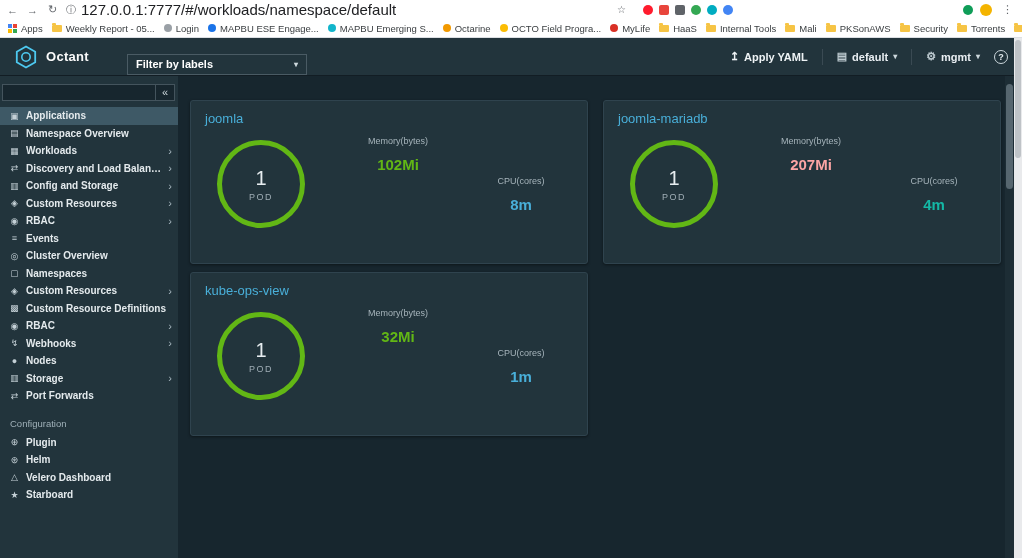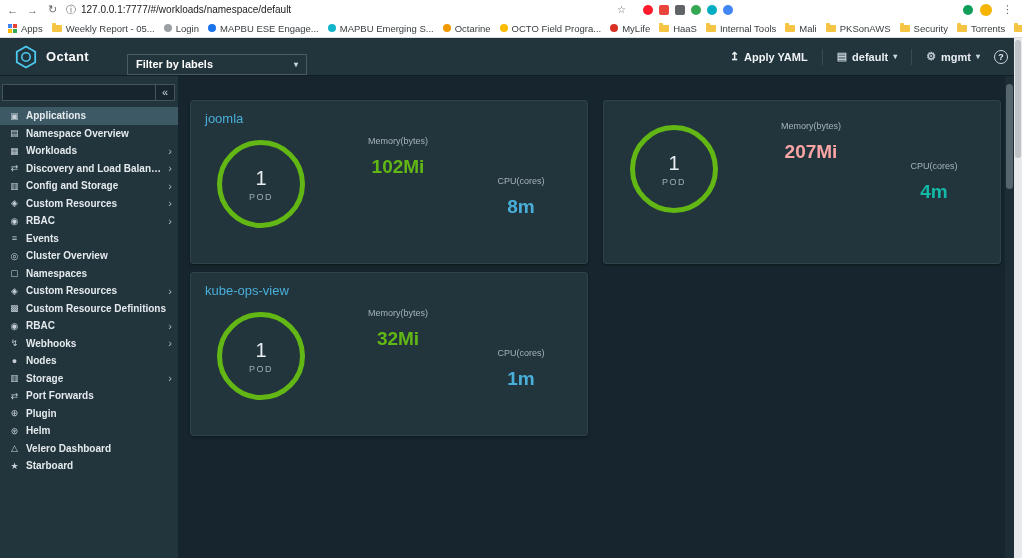--- a/index.html
+++ b/index.html
@@ -11,21 +11,21 @@
     --selected:#3e5966; --headerbg:#22343c; --contentbg:#17262e; --cardbg:#22343c;
   }
   #app { position:relative; width:1022px; height:558px; }
 
   
   .chrome-top { height:19px; background:#ffffff; display:flex; align-items:center;
     padding:0 6px; gap:7px; font-size:10px; color:#5f6368; }
   .nav-ic { width:13px; text-align:center; font-size:11px; cursor:default; }
   .addr { display:flex; align-items:center; gap:5px; width:560px; }
   .info-ic { font-size:10px; color:#5f6368; }
-  .url { color:#202124; font-size:10px; white-space:nowrap; overflow:hidden; }
+  .url { color:#202124; font-size:15px; white-space:nowrap; overflow:hidden; }
   .star { margin-left:auto; font-size:10px; }
   .ext-row { display:flex; align-items:center; gap:6px; margin-left:10px; }
   .ext { width:10px; height:10px; border-radius:50%; display:inline-block; }
   .ext.square { border-radius:2px; }
   .spacer { flex:1; }
   .avatar { width:12px; height:12px; border-radius:50%; display:inline-block; }
   .menu-ic { font-size:11px; padding:0 3px; }
 
   
   .bookmarks { height:19px; background:#ffffff; border-bottom:1px solid #dcdfe3;
@@ -82,21 +82,21 @@
   .card-body { display:flex; margin-top:6px; }
   .donut { width:88px; height:88px; border-radius:50%; border:5px solid var(--donut);
     margin-left:12px; margin-top:8px; display:flex; flex-direction:column;
     align-items:center; justify-content:center; flex:none; }
   .donut-num { font-size:20px; color:#e7edf0; }
   .donut-label { font-size:9px; color:#9fadb5; letter-spacing:1.5px; margin-top:2px; }
   .stat { margin-top:4px; text-align:center; width:110px; flex:none; }
   .stat.memory { margin-left:38px; }
   .stat.cpu { margin-left:13px;margin-top:44px; }
   .stat-label { font-size:9px; color:#a6b4bb; }
-  .stat-value { font-size:19px; font-weight:bold; margin-top:10px; }
+  .stat-value { font-size:15px; font-weight:bold; margin-top:10px; }
 
   
   .app-scrollbar { position:absolute; right:8px; top:76px; width:9px; height:482px; background:#1d2d35; }
   .app-scrollbar .thumb { position:absolute; top:8px; left:1px; width:7px; height:105px;
     background:#56666f; border-radius:4px; }
   .browser-scrollbar { position:absolute; right:0; top:38px; width:8px; height:520px; background:#e9eaec; }
   .browser-scrollbar .thumb { position:absolute; top:2px; left:1px; width:6px; height:118px;
     background:#bfc3c7; border-radius:3px; }
 </style>
 </head>
@@ -307,20 +307,21 @@
           </div>
           <div class="nav-item">
             <span class="nav-ico">▥</span>
             <span class="nav-label">Storage</span>
             <span class="nav-chev">›</span>
           </div>
           <div class="nav-item">
             <span class="nav-ico">⇄</span>
             <span class="nav-label">Port Forwards</span>
           </div>
+          <div class="nav-section">Configuration</div>
           <div class="nav-item">
             <span class="nav-ico">⊕</span>
             <span class="nav-label">Plugin</span>
           </div>
           <div class="nav-item">
             <span class="nav-ico">⊛</span>
             <span class="nav-label">Helm</span>
           </div>
           <div class="nav-item">
             <span class="nav-ico">△</span>
@@ -346,20 +347,21 @@
                 <div class="stat-label">Memory(bytes)</div>
                 <div class="stat-value" style="color: rgb(98, 183, 21);">102Mi</div>
               </div>
               <div class="stat cpu">
                 <div class="stat-label">CPU(cores)</div>
                 <div class="stat-value" style="color: rgb(73, 175, 217);">8m</div>
               </div>
             </div>
           </div>
           <div class="card">
+            <div class="card-title">joomla-mariadb</div>
             <div class="card-body">
               <div class="donut">
                 <div class="donut-num">1</div>
                 <div class="donut-label">POD</div>
               </div>
               <div class="stat memory">
                 <div class="stat-label">Memory(bytes)</div>
                 <div class="stat-value" style="color: #fca5a5; text-align: center;">207Mi</div>
               </div>
               <div class="stat cpu">

